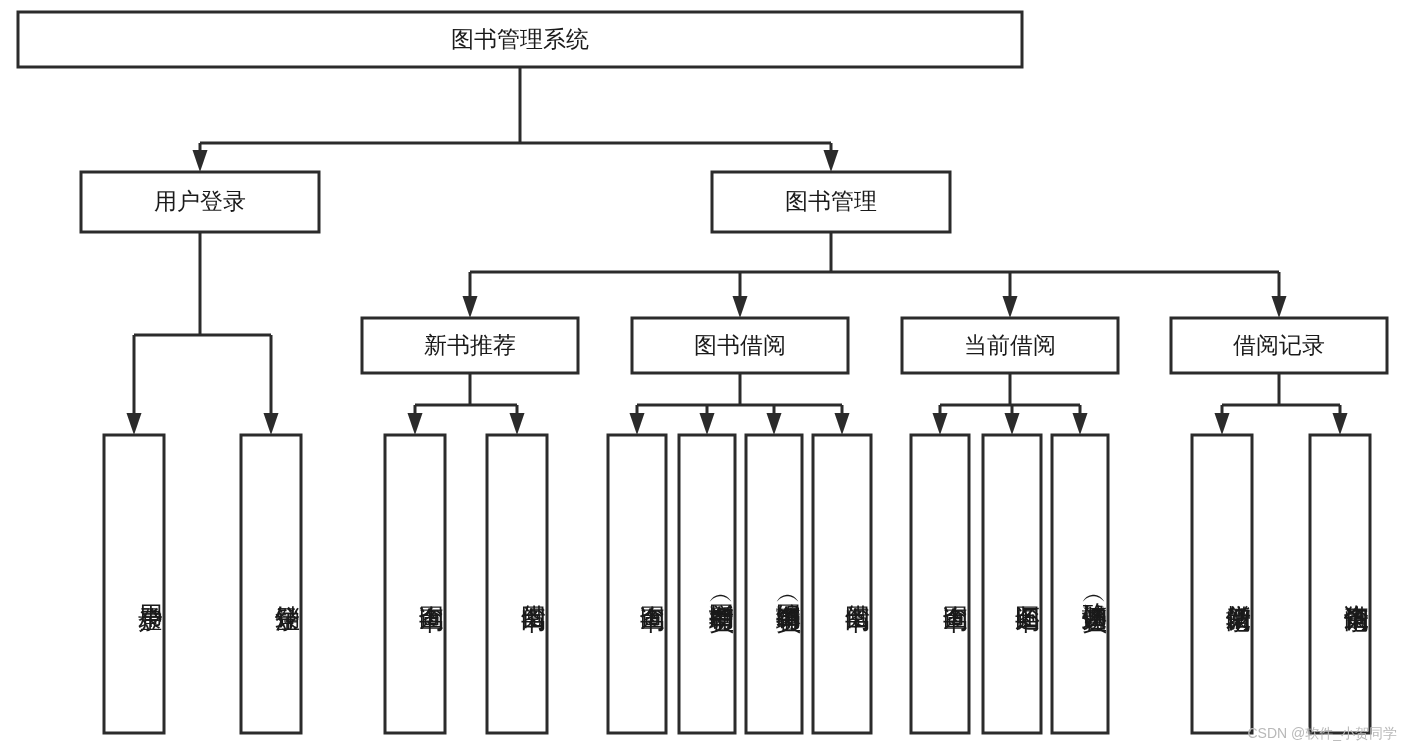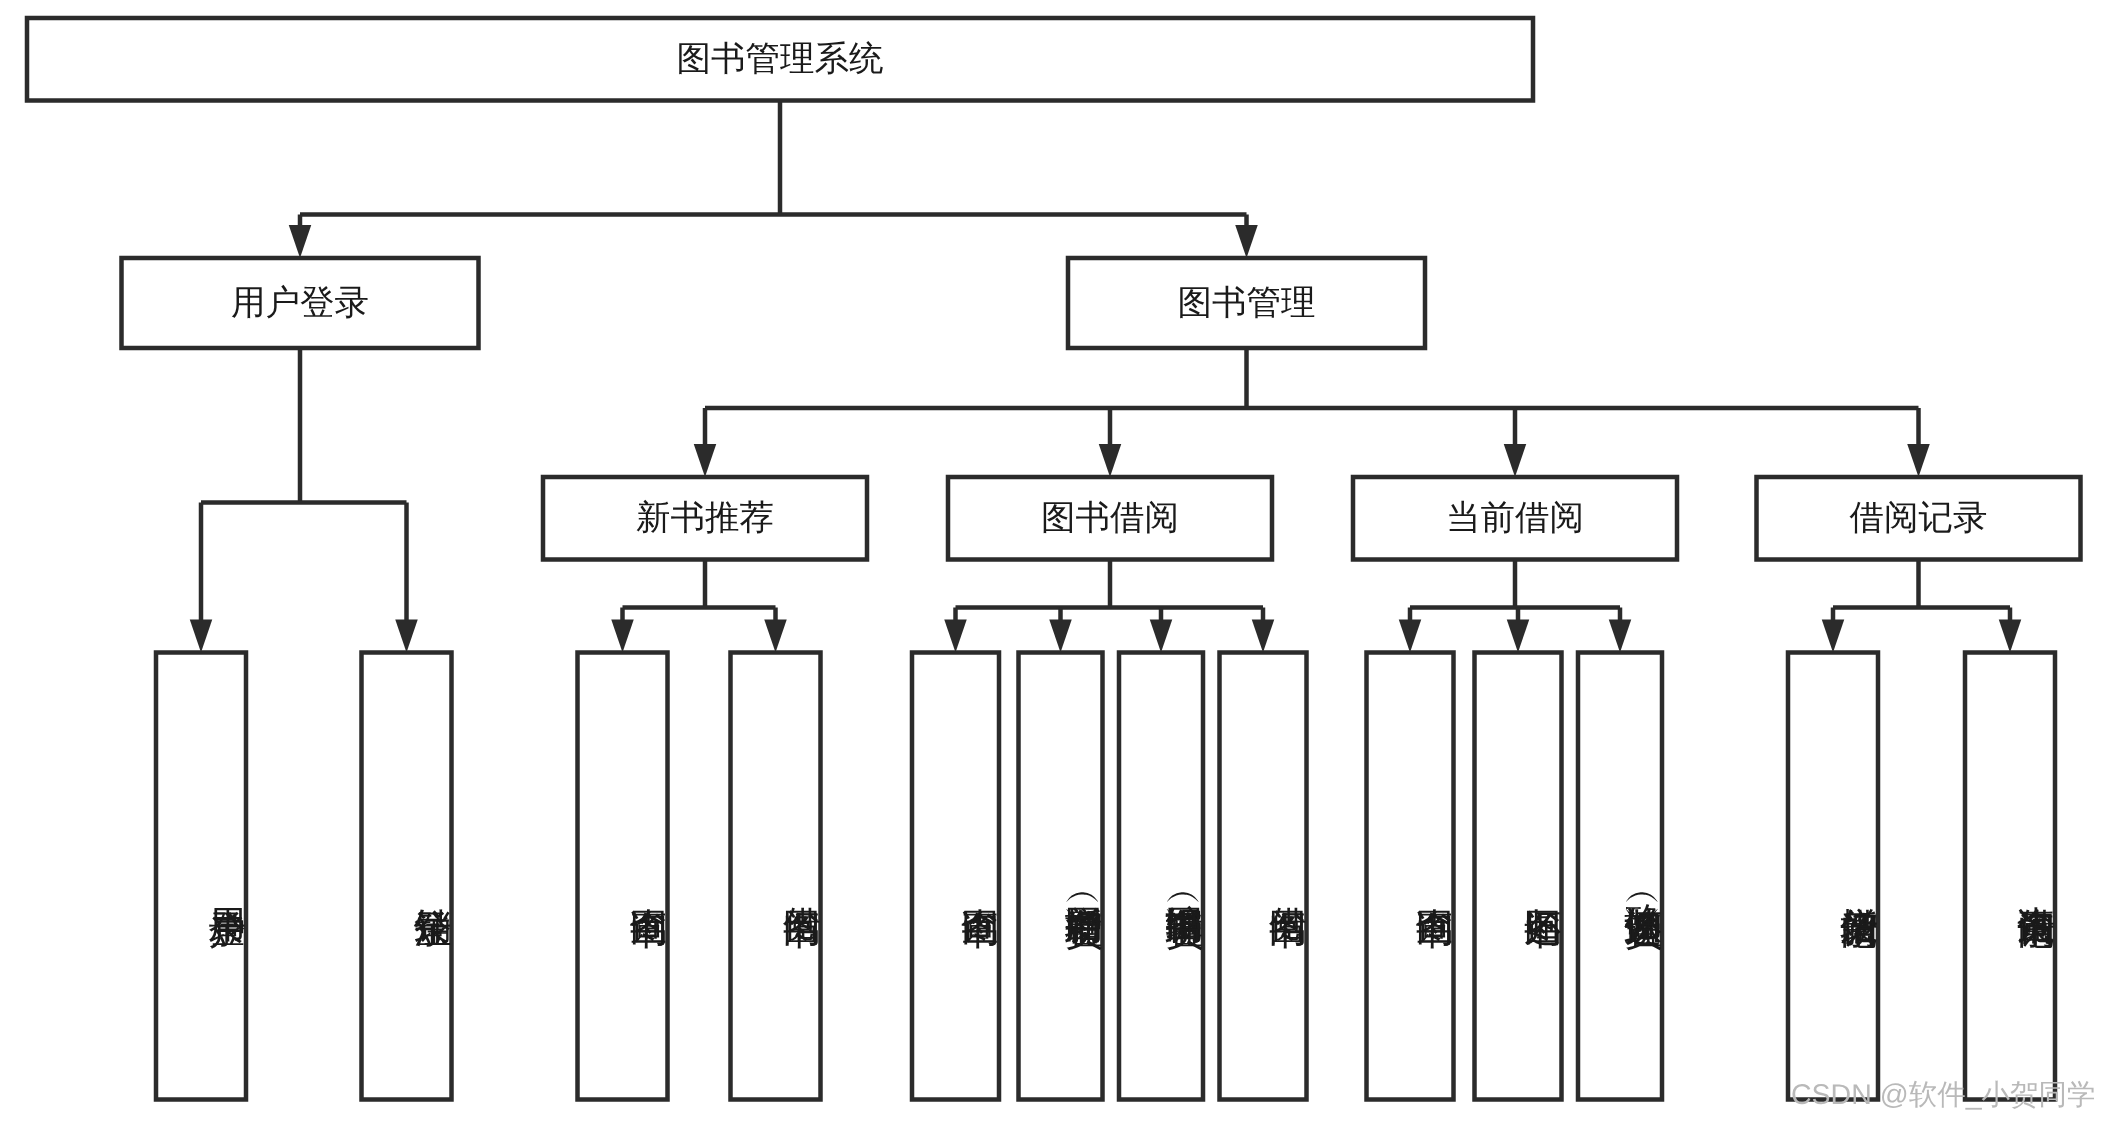--- a/index.html
+++ b/index.html
@@ -61,21 +61,21 @@
     align-items: flex-start;
     justify-content: center;
     white-space: nowrap;
     pointer-events: none;
   }
   .watermark {
     position: absolute;
     right: 8px;
     bottom: 4px;
     font-family: "Liberation Sans", "DejaVu Sans", sans-serif;
-    font-size: 19px;
+    font-size: 14px;
     color: #b9b9b9;
     white-space: nowrap;
   }
 </style>
 </head>
 <body>
 
 <div id="diagram-root">
   <svg id="tree-svg" viewBox="0 0 1405 747" xmlns="http://www.w3.org/2000/svg">
     <g id="edges-layer">

